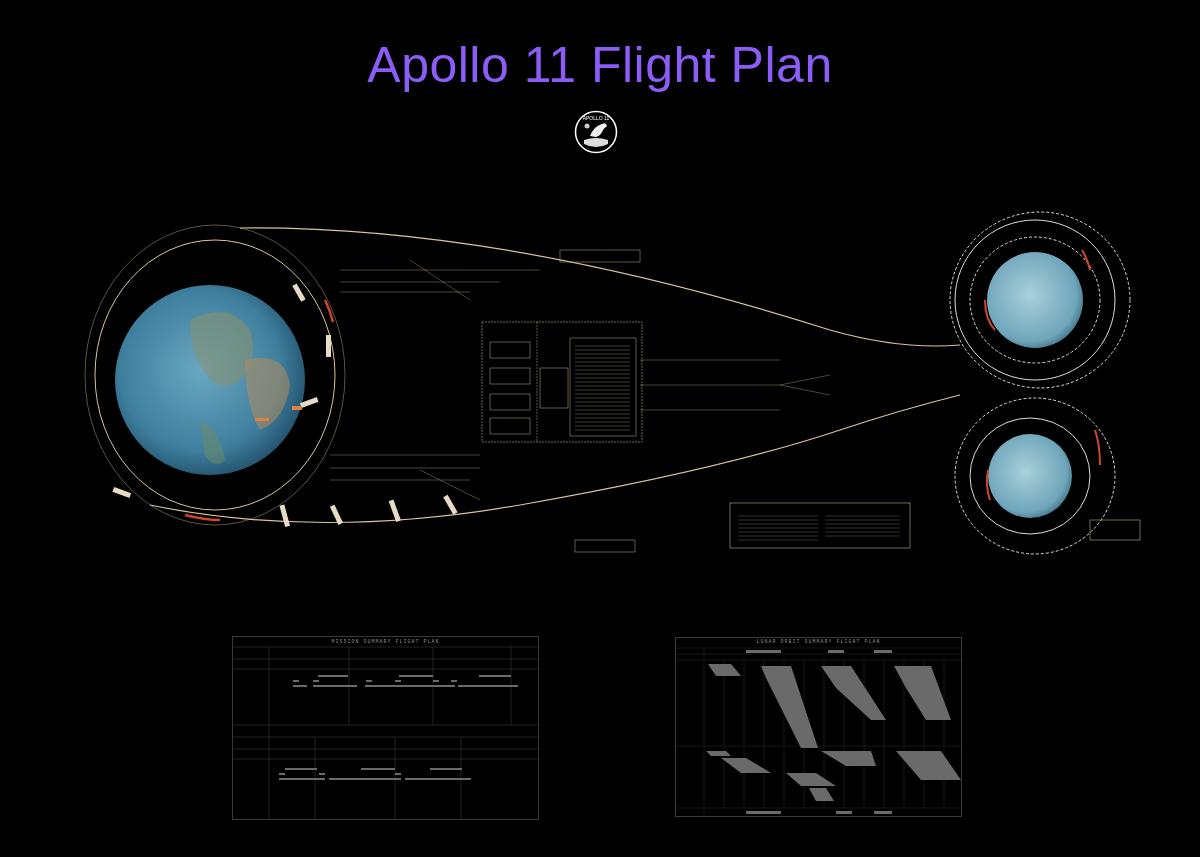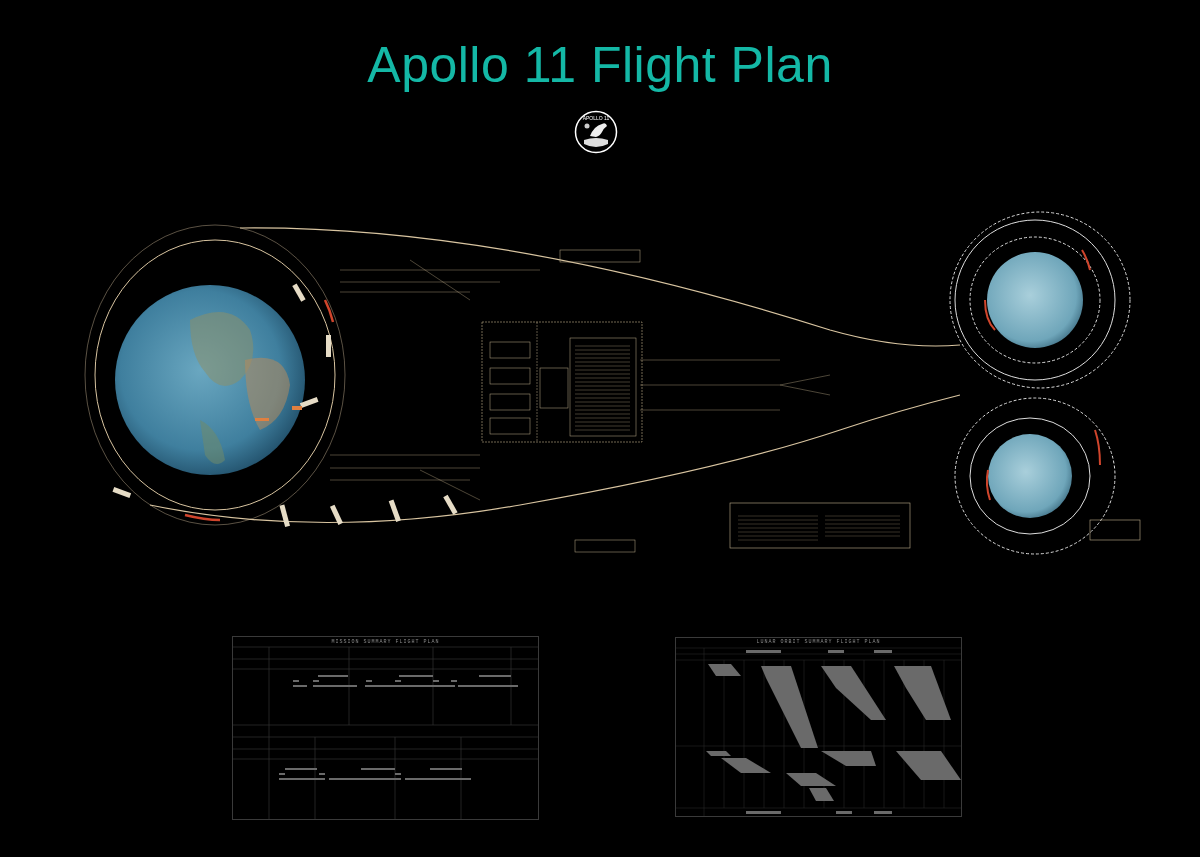--- a/index.html
+++ b/index.html
@@ -1,17 +1,17 @@
 <!DOCTYPE html>
 <html><head>
 <meta charset="utf-8">
 <style>
   html, body { margin:0; padding:0; background:#000; }
   body { width:1200px; height:857px; position:relative; overflow:hidden; font-family:"Liberation Sans", sans-serif; color:#fff; }
-  .title { position:absolute; left:0; top:36px; width:1200px; text-align:center; font-size:50px; font-weight:normal; letter-spacing:0.5px; color:#14b8a6; font-family:"Liberation Sans", sans-serif; }
+  .title { position:absolute; left:0; top:36px; width:1200px; text-align:center; font-size:50px; font-weight:normal; letter-spacing:0.5px; color:#8b5cf6; font-family:"Liberation Sans", sans-serif; }
   .patch { position:absolute; left:574px; top:110px; width:44px; height:44px; }
   .diagram { position:absolute; left:0; top:0; width:1200px; height:857px; }
   .chart-panel { position:absolute; border:1px solid #3a3a3a; }
   .chart-title { position:absolute; width:100%; text-align:center; font-size:5px; color:#888; letter-spacing:1px; font-family:"Liberation Mono", monospace; }
 </style>
 </head>
 <body>
 
 <div class="title">Apollo 11 Flight Plan</div>
 

